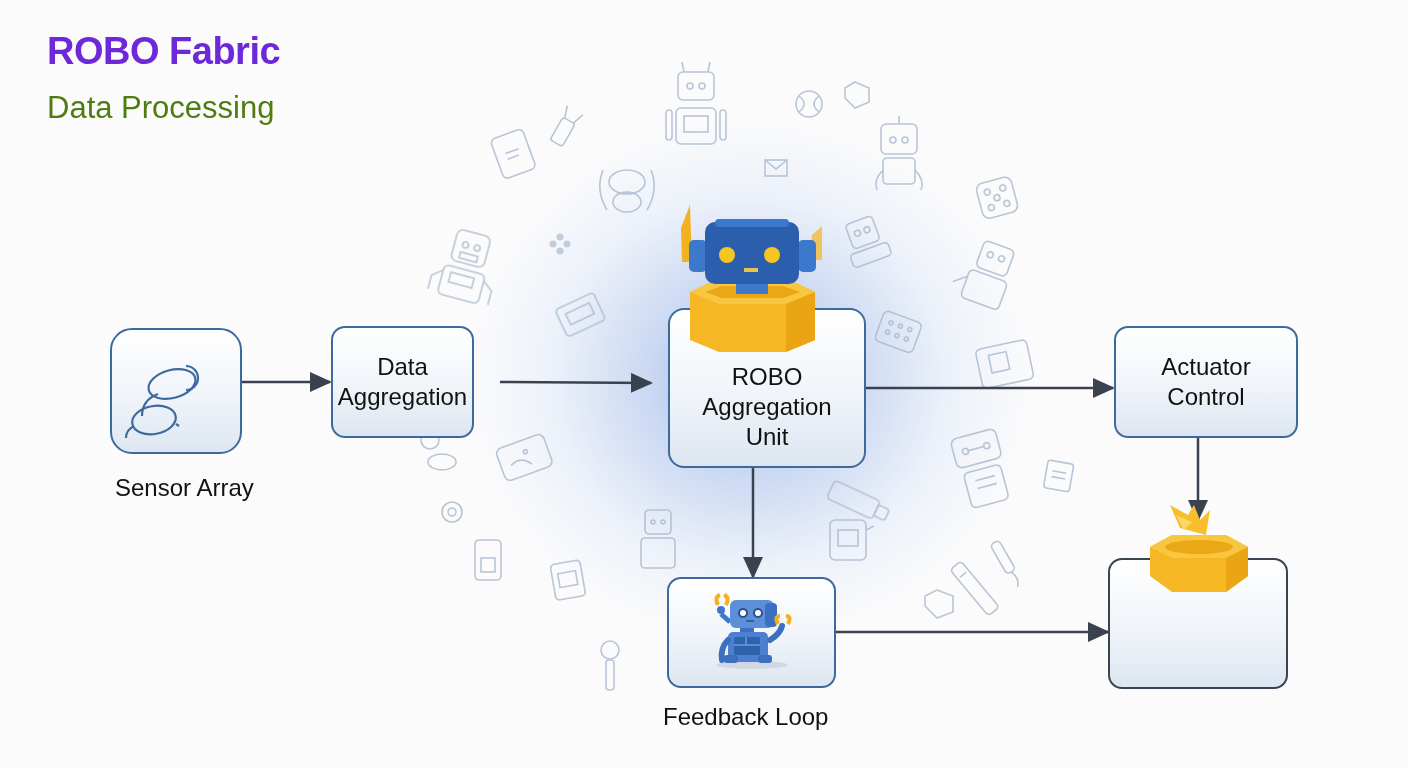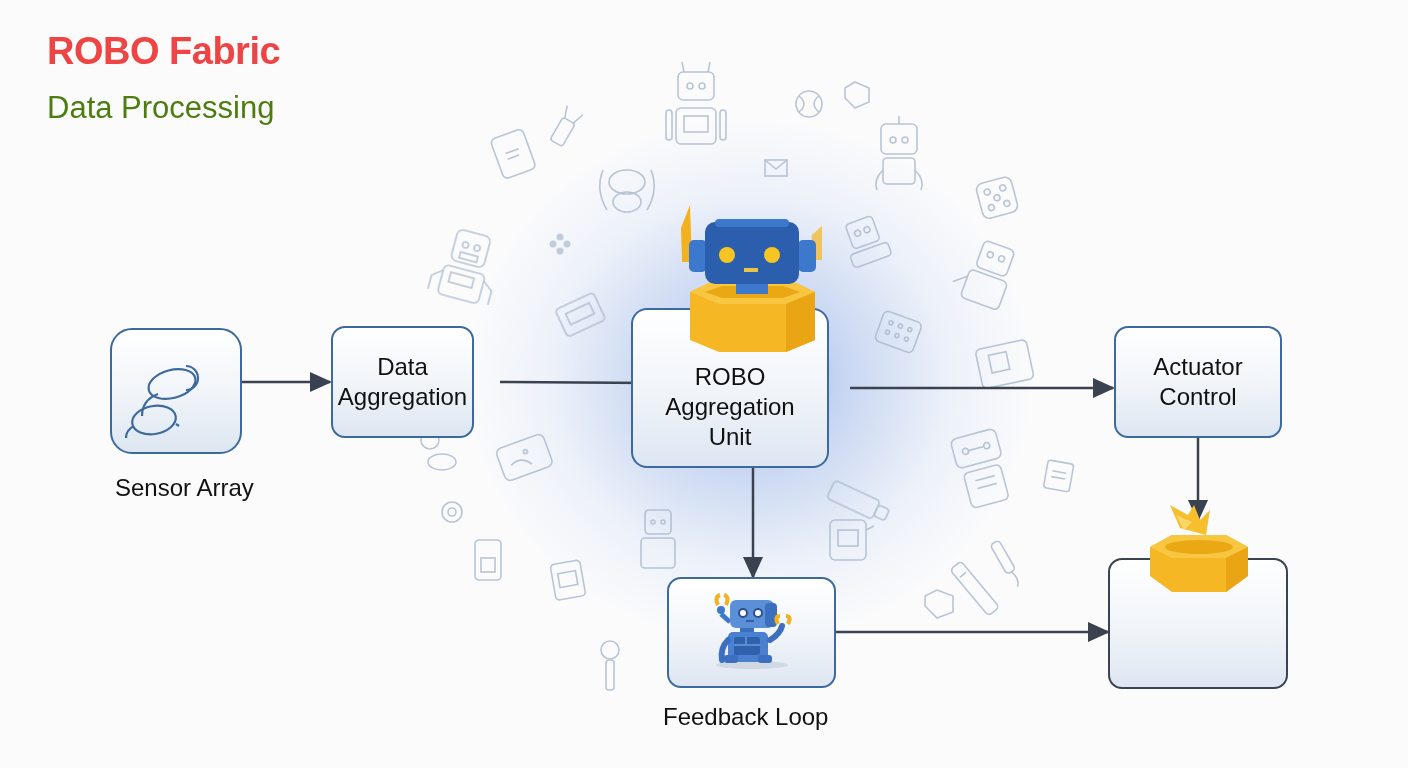--- a/index.html
+++ b/index.html
@@ -1,19 +1,19 @@
 <!DOCTYPE html>
 <html><head>
 <meta charset="utf-8">
 <style>
   html,body{margin:0;padding:0;}
   body{width:1408px;height:768px;position:relative;overflow:hidden;background:#fbfbfc;font-family:"Liberation Sans","DejaVu Sans",sans-serif;color:#111;}
   .glow{position:absolute;left:470px;top:120px;width:560px;height:520px;border-radius:50%;
     background:radial-gradient(ellipse at center, rgba(70,115,215,0.55) 0%, rgba(110,150,225,0.35) 25%, rgba(170,195,235,0.18) 50%, rgba(255,255,255,0) 72%);}
-  .title{position:absolute;left:47px;top:30px;font-size:38px;font-weight:bold;letter-spacing:-0.5px;color:#ef4444;}
+  .title{position:absolute;left:47px;top:30px;font-size:38px;font-weight:bold;letter-spacing:-0.5px;color:#6d28d9;}
   .subtitle{position:absolute;left:47px;top:90px;font-size:31px;color:#4d7c0f;}
   .box{position:absolute;box-sizing:border-box;border:2.5px solid #3d6a9e;border-radius:14px;
     background:linear-gradient(180deg,#ffffff 0%,#f0f4f9 55%,#dde6f1 100%);
     display:flex;align-items:center;justify-content:center;text-align:center;font-size:24px;line-height:30px;color:#111;}
   .box.dark{border-color:#3a4350;}
   .label{position:absolute;font-size:24px;color:#111;white-space:nowrap;}
   svg{position:absolute;left:0;top:0;}
   .bgicon{fill:none;stroke:#a8b8cc;stroke-width:1.6;opacity:0.8;}
 </style>
 </head>
@@ -226,21 +226,21 @@
 </div>
 <div class="label" style="left:115px;top:474px;">Sensor Array</div>
 
 <div class="box" style="left:331px;top:326px;width:143px;height:112px;">
   <div>
     <div>Data</div>
     <div>Aggregation</div>
   </div>
 </div>
 
-<div class="box" style="left:631px;top:308px;width:198px;height:160px;border-radius:16px;align-items:flex-end;padding-bottom:14px;">
+<div class="box" style="left:668px;top:308px;width:198px;height:160px;border-radius:16px;align-items:flex-end;padding-bottom:14px;">
   <div>
     <div>ROBO</div>
     <div>Aggregation</div>
     <div>Unit</div>
   </div>
 </div>
 <svg width="1408" height="768">
 
   <path d="M681 228 L690 205 L692 262 L682 262 z" fill="#f2b11f"></path>
   <path d="M812 235 L822 226 L822 260 L810 260 z" fill="#f2c04a" opacity="0.9"></path>
@@ -255,21 +255,21 @@
 
   <rect x="736" y="280" width="32" height="14" fill="#3c78cc"></rect>
 
   <rect x="705" y="222" width="94" height="62" rx="10" fill="#2b5fae"></rect>
   <rect x="715" y="219" width="74" height="8" rx="4" fill="#3c78cc"></rect>
   <circle cx="727" cy="255" r="8" fill="#f6c524"></circle>
   <circle cx="772" cy="255" r="8" fill="#f6c524"></circle>
   <path d="M744 268 h14 v4 h-14 z" fill="#e8c54a"></path>
 </svg>
 
-<div class="box" style="left:1114px;top:326px;width:168px;height:112px;text-align:center;">
+<div class="box" style="left:1114px;top:326px;width:184px;height:112px;text-align:center;">
   <div>
     <div>Actuator</div>
     <div>Control</div>
   </div>
 </div>
 
 <div class="box" style="left:667px;top:577px;width:169px;height:111px;"></div>
 <svg width="1408" height="768">
   <ellipse cx="752" cy="665" rx="36" ry="4" fill="#c6d0dc" opacity="0.7"></ellipse>
 

